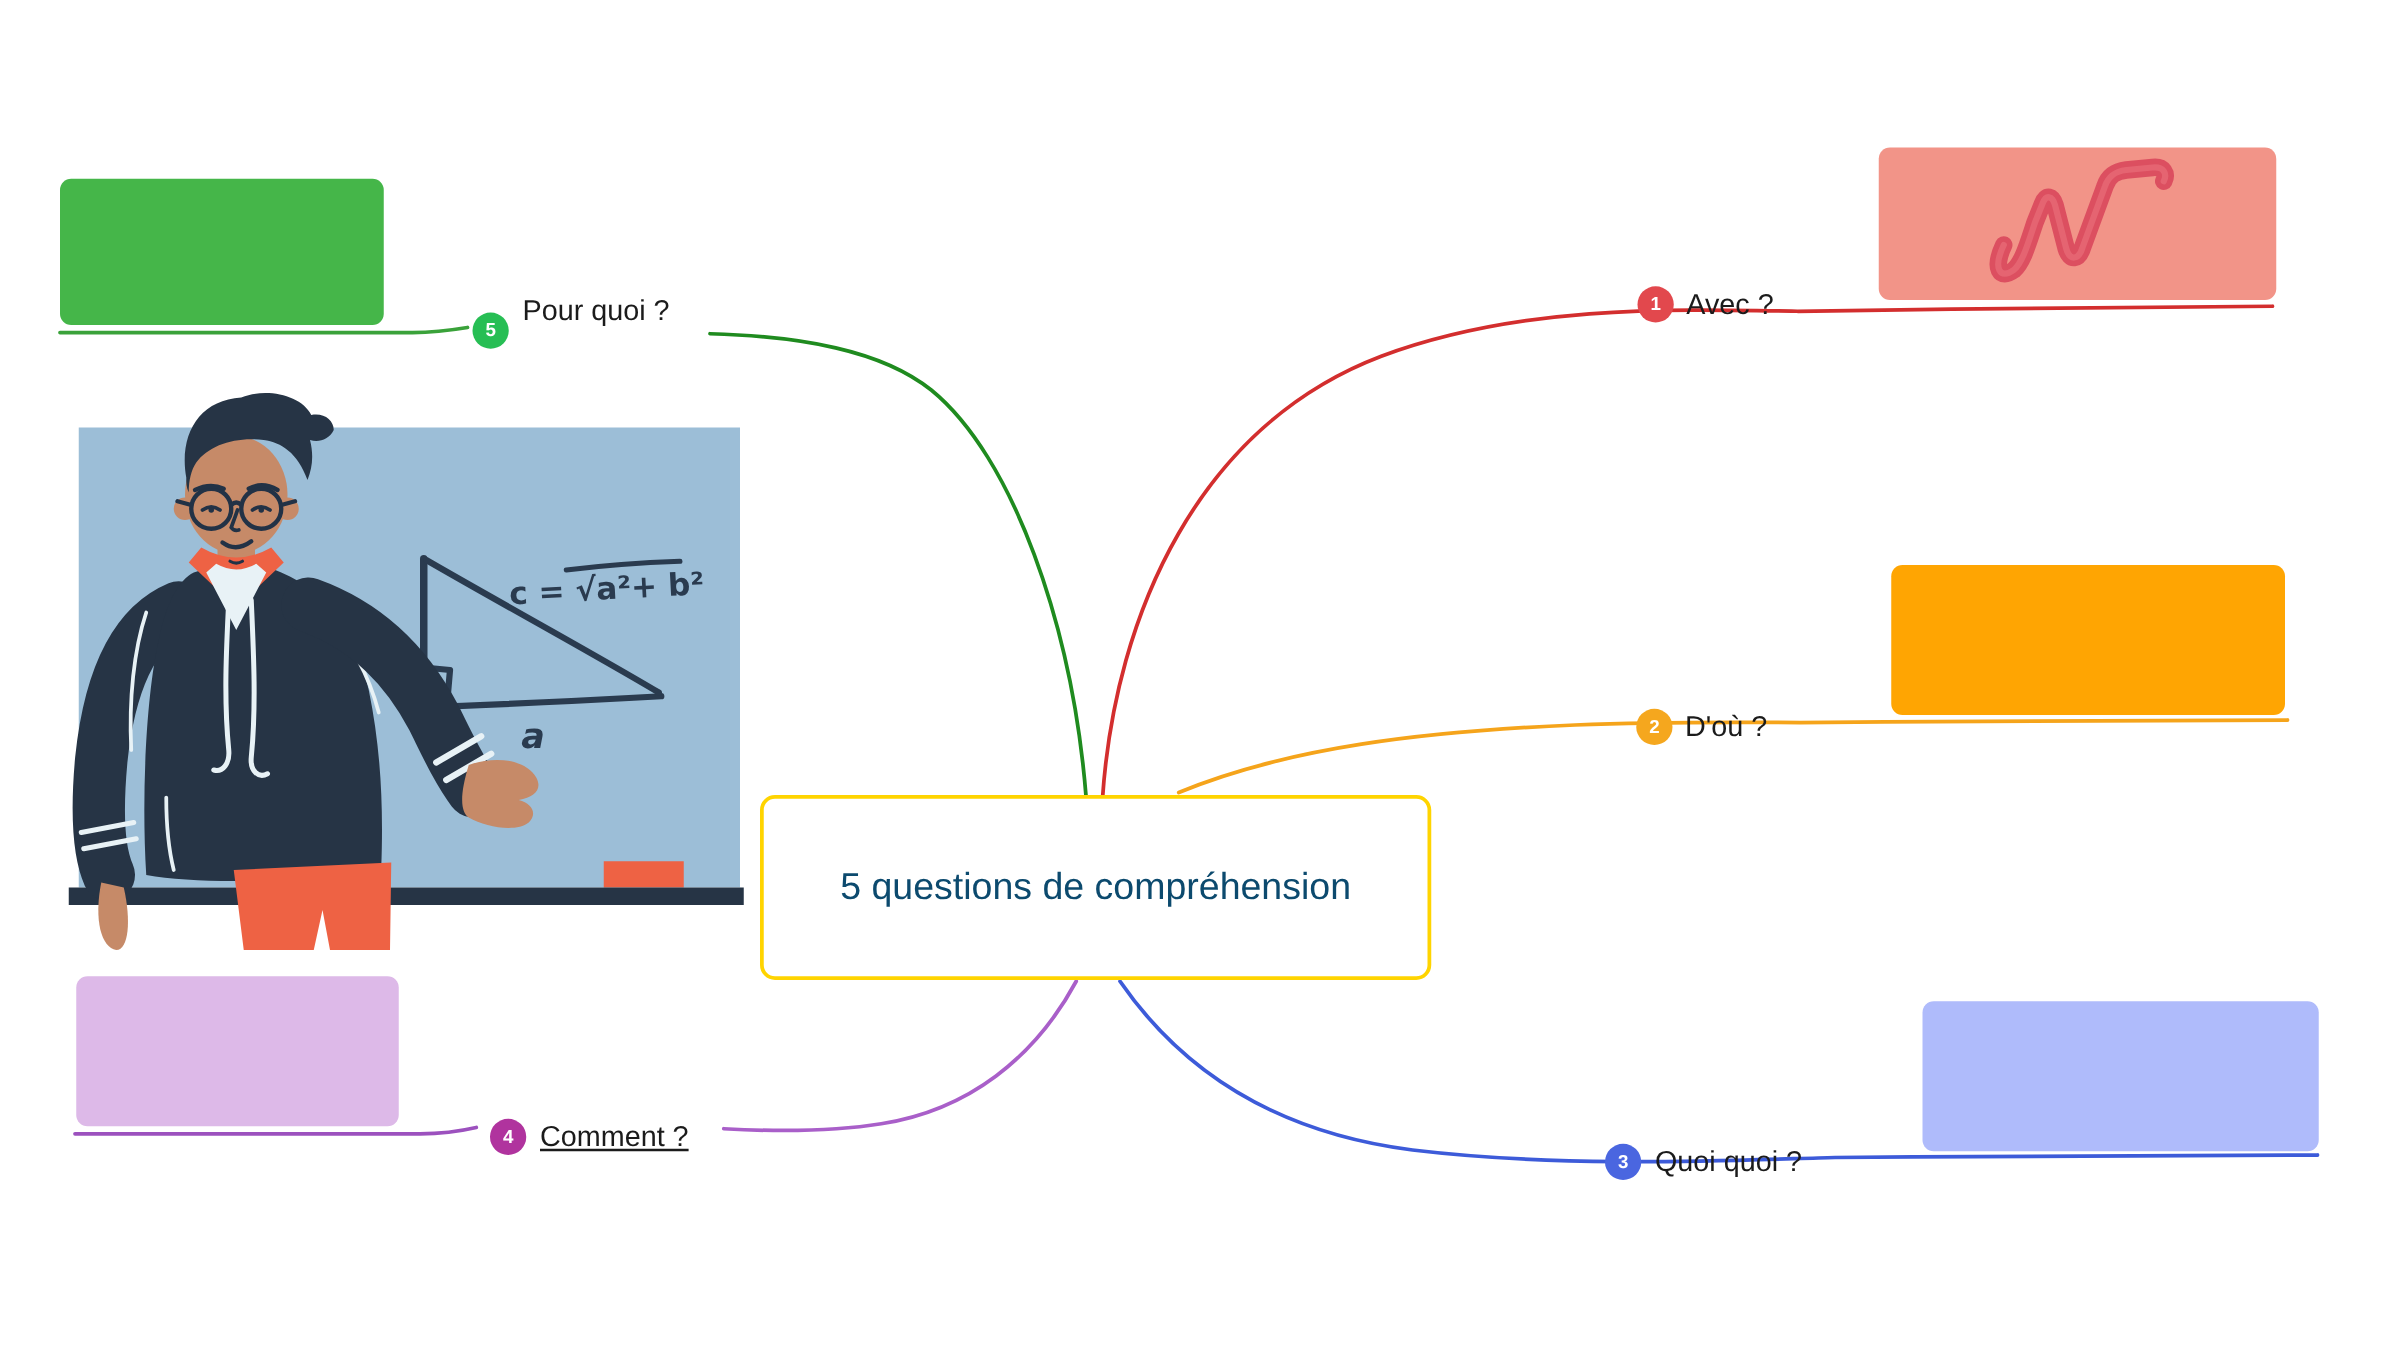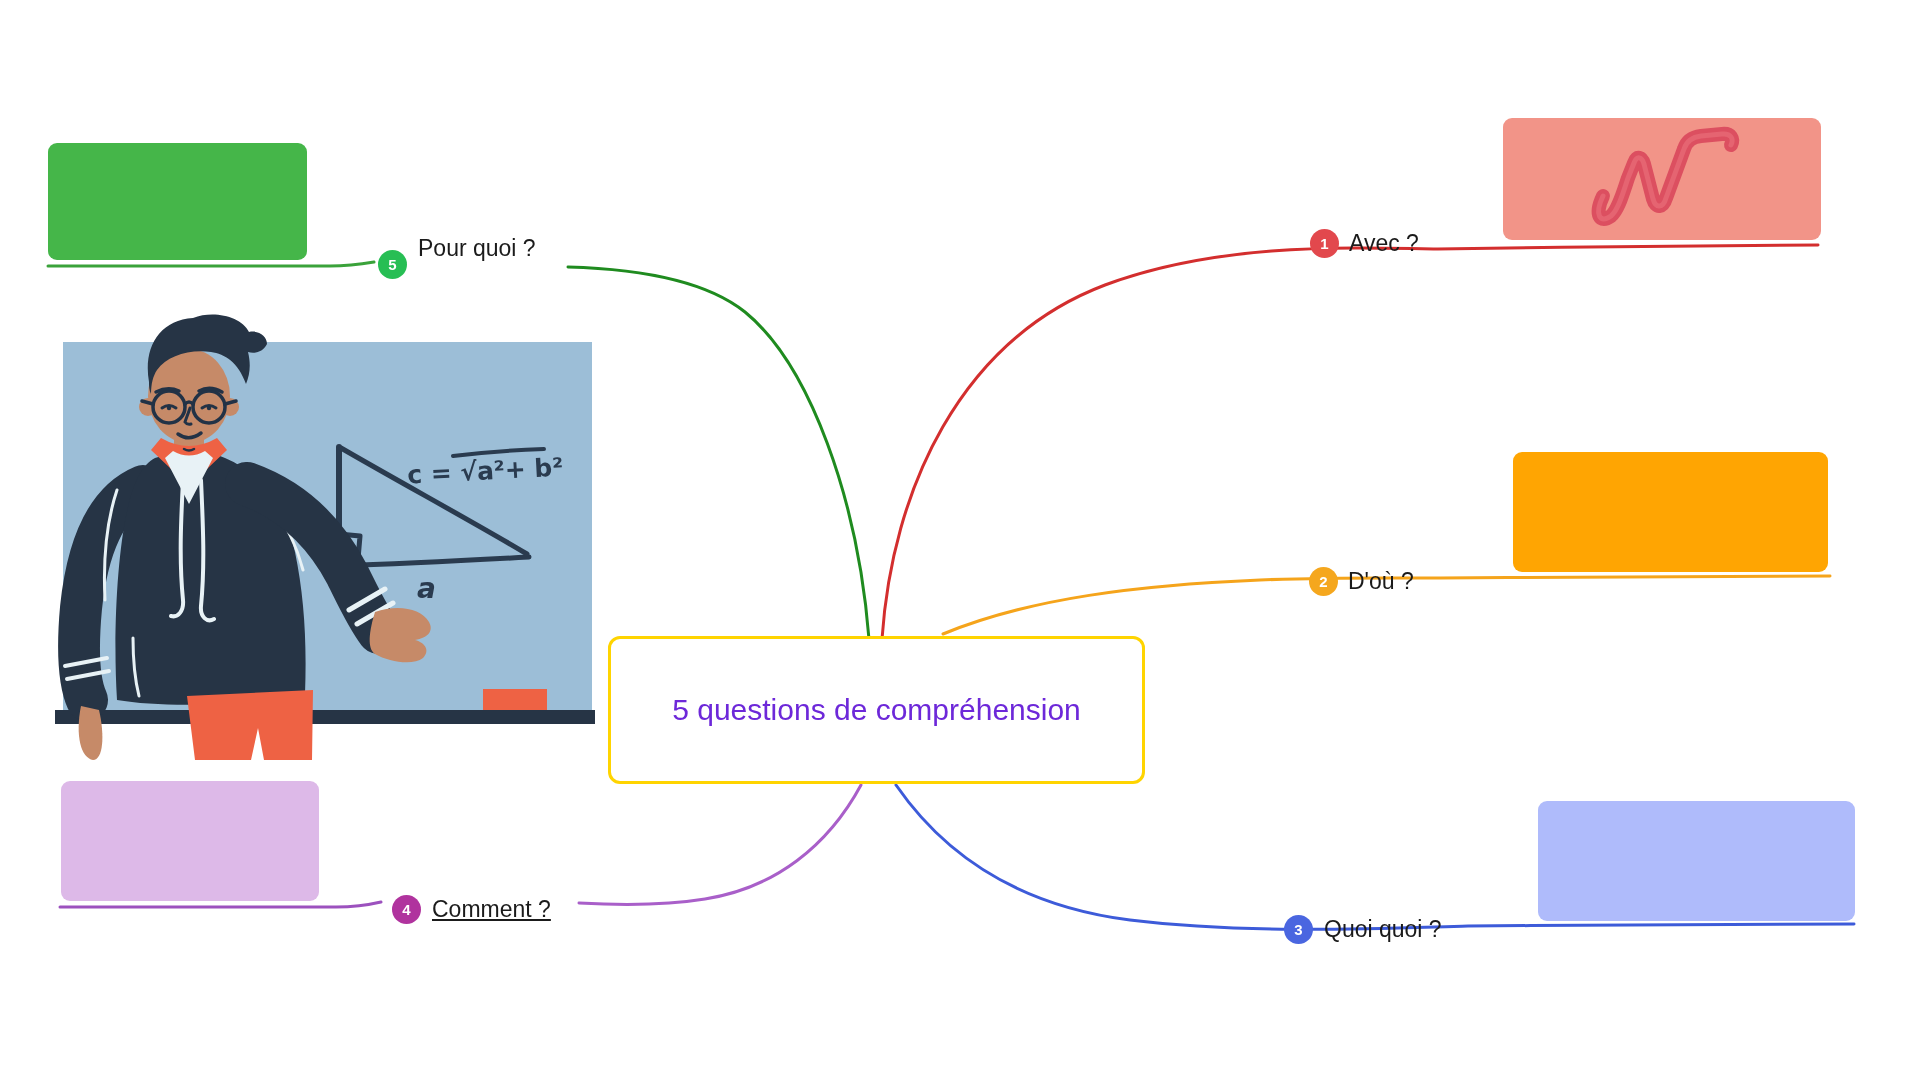--- a/index.html
+++ b/index.html
@@ -7,21 +7,21 @@
               font-family:"Liberation Sans", sans-serif; }
   #canvas { position:relative; width:1920px; height:1080px; background:#ffffff; }
 
   .wires { position:absolute; left:0; top:0; width:1920px; height:1080px; pointer-events:none; }
   .wires path { fill:none; stroke-width:3; stroke-linecap:round; }
 
   .node-central {
     position:absolute; left:608px; top:636px; width:537px; height:148px;
     background:#ffffff; border:3px solid #FFD400; border-radius:12px;
     display:flex; align-items:center; justify-content:center;
-    font-size:30px; line-height:40px; color:#6d28d9; text-align:center;
+    font-size:30px; line-height:40px; color:#0c4a6e; text-align:center;
   }
 
   .badge {
     position:absolute; width:29px; height:29px; border-radius:50%;
     color:#ffffff; font-size:15px; font-weight:bold;
     display:flex; align-items:center; justify-content:center;
   }
   .blabel {
     position:absolute; height:29px; display:flex; align-items:center;
     font-size:23px; color:#1b1b1b; white-space:nowrap;

